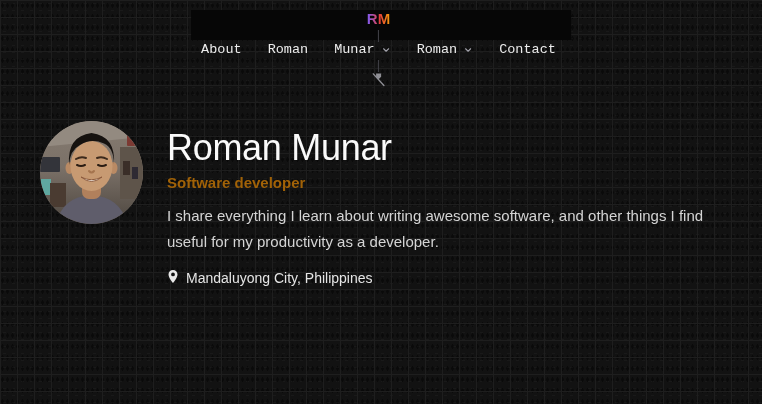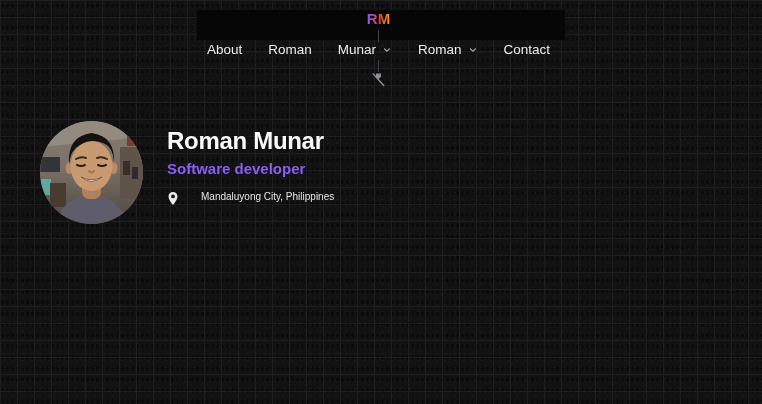--- a/index.html
+++ b/index.html
@@ -56,20 +56,21 @@
   }
   .nav-link {
     display: flex;
     align-items: center;
     gap: 6px;
     font-size: 13.5px;
     font-weight: 500;
     color: #ececec;
     cursor: pointer;
     text-decoration: none;
+    font-family: Liberation Mono, monospace;
   }
   .chev { display: inline-flex; margin-top: 1px; }
   .nav-iconbtn {
     background: none;
     border: none;
     display: inline-flex;
     align-items: center;
     cursor: pointer;
     padding: 0;
   }
@@ -86,45 +87,45 @@
   .avatar {
     width: 103px;
     height: 103px;
     border-radius: 50%;
     overflow: hidden;
     flex: 0 0 auto;
     background: #6e655c;
   }
   .hero-text { padding-top: 7px; width: 560px; }
   .hero-name {
-    font-size: 24px;
-    font-weight: 700;
+    font-size: 36px;
+    font-weight: 400;
     letter-spacing: -0.3px;
     color: #fafafa;
     line-height: 1.1;
   }
   .hero-title {
     margin-top: 6px;
     font-size: 15px;
     font-weight: 700;
-    color: #8b5cf6;
+    color: #a16207;
   }
   .hero-bio {
     margin-top: 12px;
     font-size: 15px;
     line-height: 26px;
     color: #d4d4d4;
     max-width: 556px;
   }
   .hero-location {
     margin-top: 14px;
     display: flex;
-    align-items: flex-start;
-    gap: 22px;
-    font-size: 10px;
+    align-items: center;
+    gap: 7px;
+    font-size: 14px;
     color: #e5e5e5;
   }
 </style>
 </head>
 <body>
 
 <nav class="nav">
   <a class="nav-logo">RM</a>
   <span class="nav-divider">|</span>
   <ul class="nav-links">
@@ -212,20 +213,21 @@
         <path d="M58 44 q4 2 8 0" stroke="#2a1c12" stroke-width="2" fill="none" stroke-linecap="round"></path>
         <path d="M49 50 q2.5 3 5 0" stroke="#a5744e" stroke-width="2" fill="none" stroke-linecap="round"></path>
         <path d="M41 56 Q51.5 65 62 56 Q51.5 61.5 41 56 Z" fill="#f3ede6" stroke="#8c5a3c" stroke-width="1"></path>
       </g>
     </svg>
   </div>
 
   <div class="hero-text">
     <h1 class="hero-name">Roman Munar</h1>
     <div class="hero-title">Software developer</div>
+    <p class="hero-bio">I share everything I learn about writing awesome software, and other things I find useful for my productivity as a developer.</p>
     <div class="hero-location">
       <span>
         <svg width="12" height="15" viewBox="0 0 24 28">
           <path d="M12 1C6.9 1 3 5 3 10c0 6.6 9 17 9 17s9-10.4 9-17c0-5-3.9-9-9-9zm0 12.6a3.8 3.8 0 1 1 0-7.6 3.8 3.8 0 0 1 0 7.6z" fill="#e8e8e8"></path>
         </svg>
       </span>
       <span>Mandaluyong City, Philippines</span>
     </div>
   </div>
 

